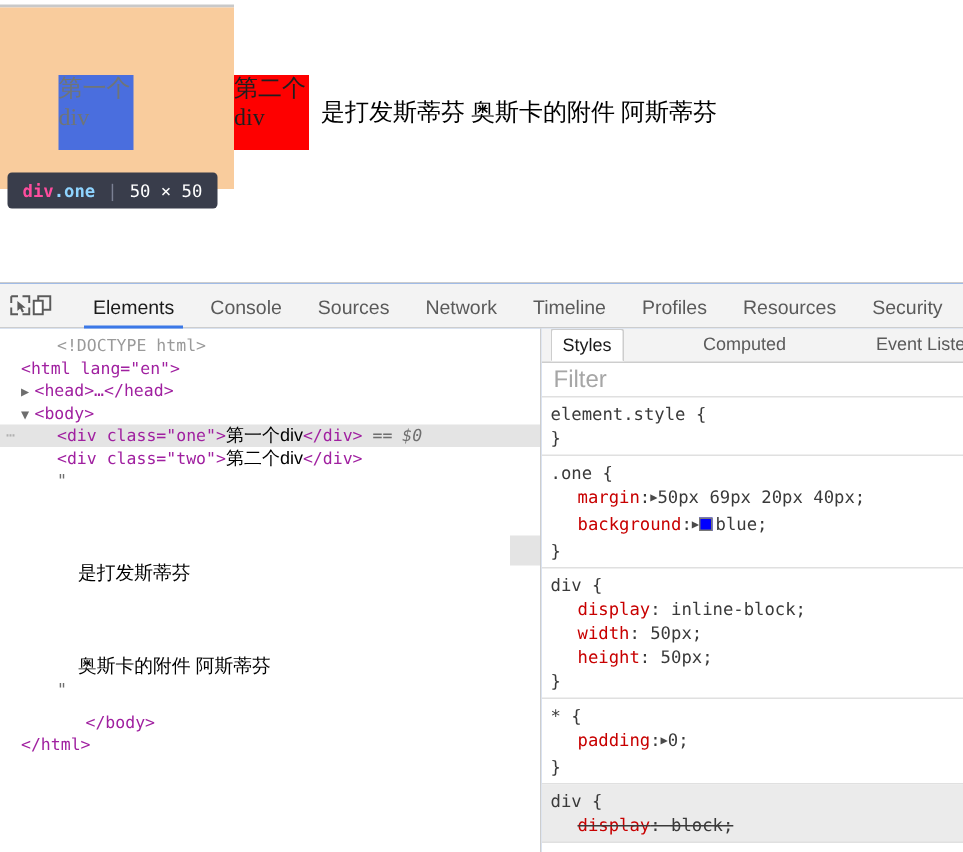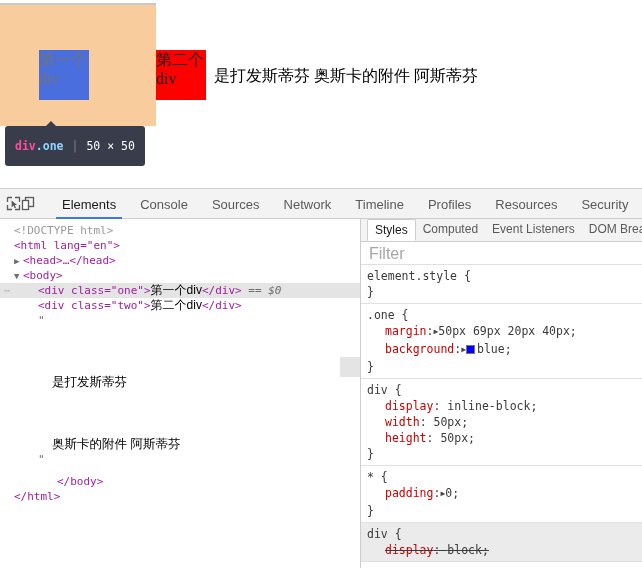--- a/index.html
+++ b/index.html
@@ -74,22 +74,22 @@
     font-size: 16px;
     line-height: 20px;
     color: #000000;
     white-space: nowrap;
   }
 
   
   #inspect-tooltip {
     position: absolute;
     left: 5px;
-    top: 126px;
-    height: 40px;
+    top: 115px;
+    height: 24px;
     display: flex;
     align-items: center;
     background: #393d4b;
     border-radius: 3px;
     padding: 0 10px;
     font-family: "DejaVu Sans Mono", monospace;
     font-size: 11.5px;
     white-space: nowrap;
   }
   #tooltip-arrow {
@@ -207,21 +207,21 @@
   .ind1 { padding-left: 14px; }
   .ind2 { padding-left: 26px; margin-left: 31px; }
   .ind3 { padding-left: 38px; }
   .ind4 { padding-left: 52px; margin-top: 46px; }
   .tri {
     display: inline-block;
     width: 9px;
     color: #6e6e6e;
     font-size: 9px;
   }
-  .punct   { color: #9a9a9a; }
+  .punct   { color: #9a9a9a; margin-left: 24px; }
   .tagname { color: #a020a0; }
   .textnode{ color: #000000; font-family: "Liberation Sans", sans-serif; font-size: 12px; }
   .dollar  { color: #6e6e6e; font-style: italic; }
   .dots {
     position: absolute;
     left: 4px;
     color: #b0b0b0;
     letter-spacing: 1px;
     font-size: 10px;
   }
@@ -240,20 +240,21 @@
     overflow: hidden;
   }
   #styles-subtabs {
     display: flex;
     align-items: flex-end;
     height: 23px;
     background: #f3f3f3;
     border-bottom: 1px solid #cdcdcd;
     padding-left: 6px;
     box-sizing: border-box;
+    gap: 46px;
   }
   .st-tab {
     font-family: "Liberation Sans", sans-serif;
     font-size: 12px;
     color: #5a5a5a;
     padding: 0 7px;
     line-height: 21px;
     height: 22px;
     white-space: nowrap;
     box-sizing: border-box;

